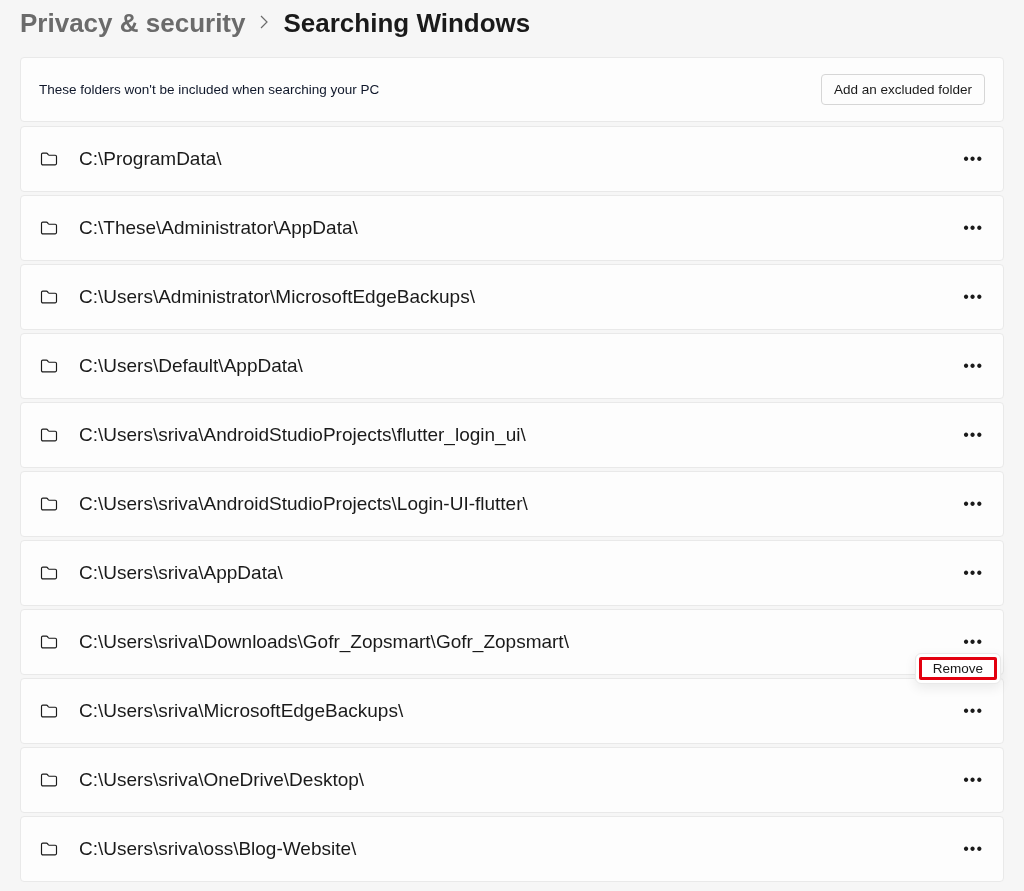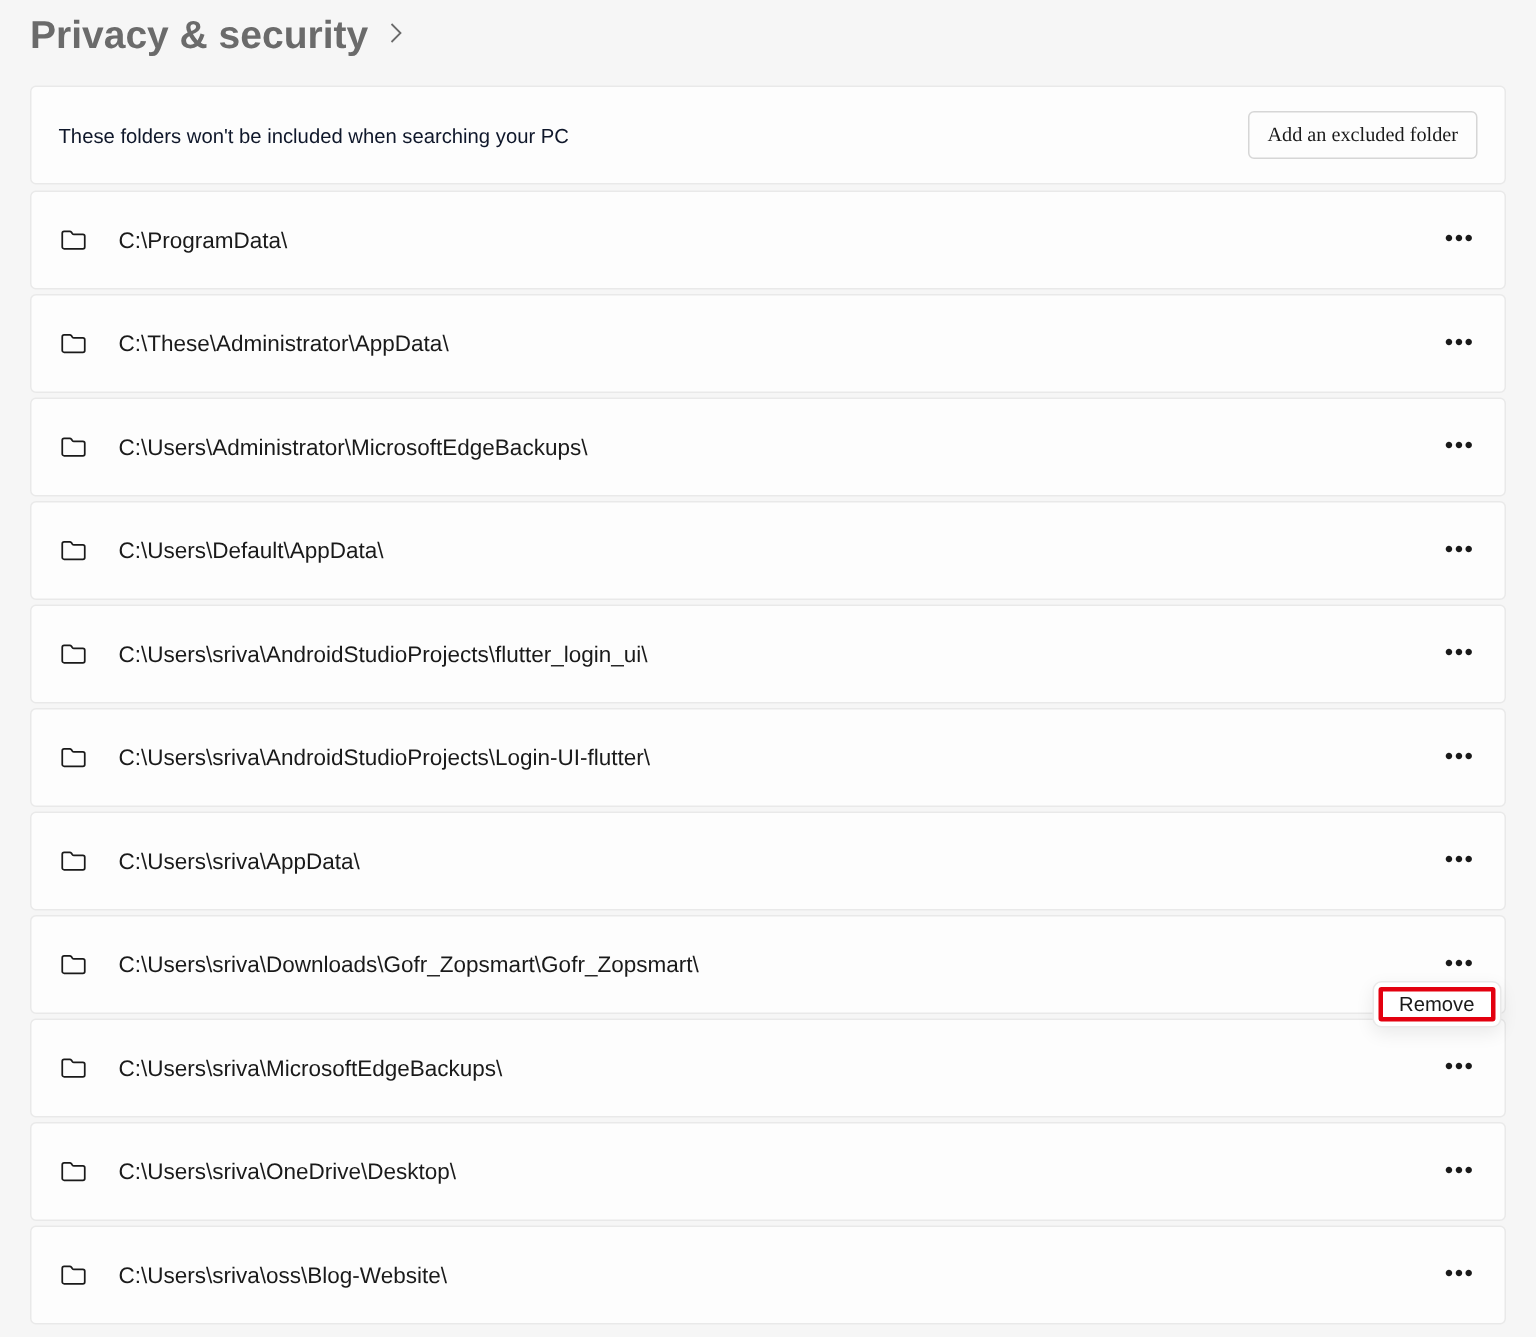--- a/index.html
+++ b/index.html
@@ -49,42 +49,42 @@
       color: #0f172a;
     }
     .add-btn {
       background: #fdfdfd;
       border: 1px solid #d6d6d6;
       border-radius: 4px;
       padding: 7px 12px;
       font-size: 13.5px;
       color: #1a1a1a;
       cursor: pointer;
-      font-family: Liberation Serif, serif;
+      font-family: Liberation Sans, sans-serif;
     }
     .list { }
     .row {
       background: #fdfdfd;
       border: 1px solid #e9e9e9;
       border-radius: 4px;
       margin-top: 3px;
       padding: 0 18px;
       height: 66px;
       display: flex;
       align-items: center;
       gap: 20px;
       position: relative;
     }
     .row .folder-icon svg {
       width: 20px;
       height: 20px;
       display: block;
     }
     .row .path {
-      font-size: 15px;
+      font-size: 19px;
       color: #1a1a1a;
       flex: 1;
     }
     .row .more {
       font-size: 16px;
       letter-spacing: 1px;
       color: #1a1a1a;
       cursor: pointer;
       padding: 4px 2px;
       user-select: none;
@@ -114,20 +114,21 @@
 <body>
 
 <div class="container">
   <div class="breadcrumb">
     <span class="parent">Privacy &amp; security</span>
     <span class="chev">
       <svg width="10" height="14" viewBox="0 0 10 14">
           <path d="M2 1 L8 7 L2 13" fill="none" stroke="#6b6b6b" stroke-width="1.2"></path>
         </svg>
     </span>
+    <span class="current">Searching Windows</span>
   </div>
 
   <div class="panel">
     <span class="panel-desc">These folders won't be included when searching your PC</span>
     <button class="add-btn">Add an excluded folder</button>
   </div>
 
   <div class="list" id="list">
       <div class="row">
         <span class="folder-icon">

